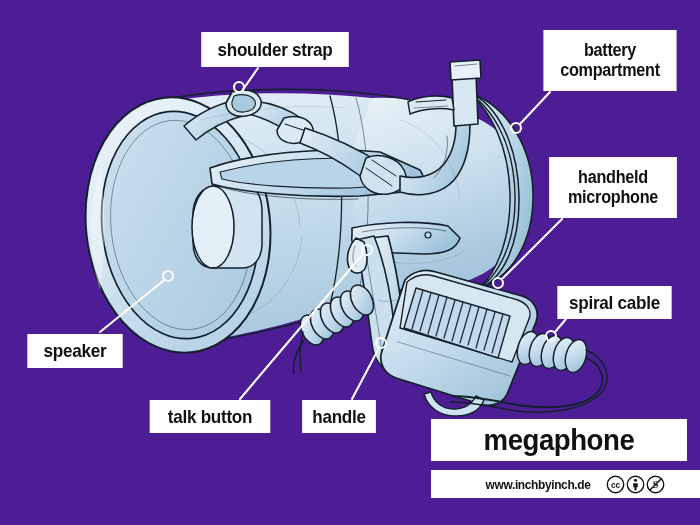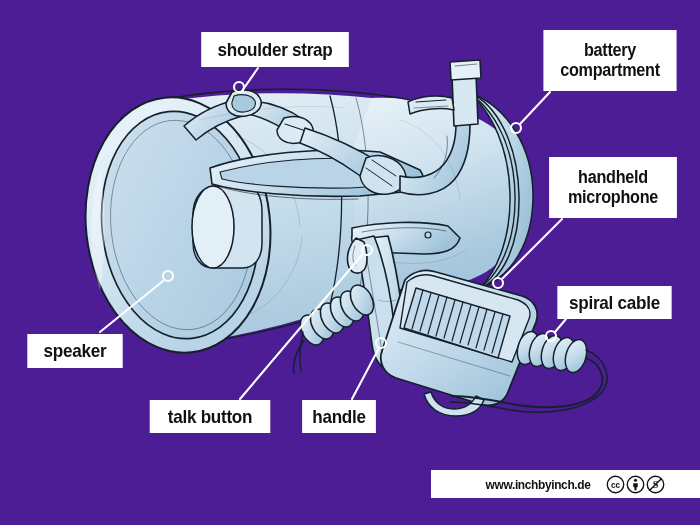--- a/index.html
+++ b/index.html
@@ -391,20 +391,23 @@
 microphone</div>
 
   <div class="label-box" id="lbl-spiral-cable" style="left:551px; top:286px; width:127px; height:33px;">spiral cable</div>
 
   <div class="label-box" id="lbl-speaker" style="left:22px; top:334px; width:106px; height:34px;">speaker</div>
 
   <div class="label-box" id="lbl-talk-button" style="left:143px; top:400px; width:134px; height:33px;">talk button</div>
 
   <div class="label-box" id="lbl-handle" style="left:298px; top:400px; width:82px; height:33px;">handle</div>
 
+  <div id="title-box">
+    <span id="title-text">megaphone</span>
+  </div>
 
   <div id="footer-box">
     <span id="footer-url">www.inchbyinch.de</span>
     <span id="cc-icons">
       <svg width="19" height="19" viewBox="0 0 24 24">
         <circle cx="12" cy="12" r="10.4" fill="none" stroke="#111" stroke-width="1.7"></circle>
         <text x="12" y="16" text-anchor="middle" font-family="Liberation Sans, sans-serif" font-size="10.5" font-weight="bold" fill="#111">cc</text>
       </svg>
       <svg width="19" height="19" viewBox="0 0 24 24">
         <circle cx="12" cy="12" r="10.4" fill="none" stroke="#111" stroke-width="1.7"></circle>

